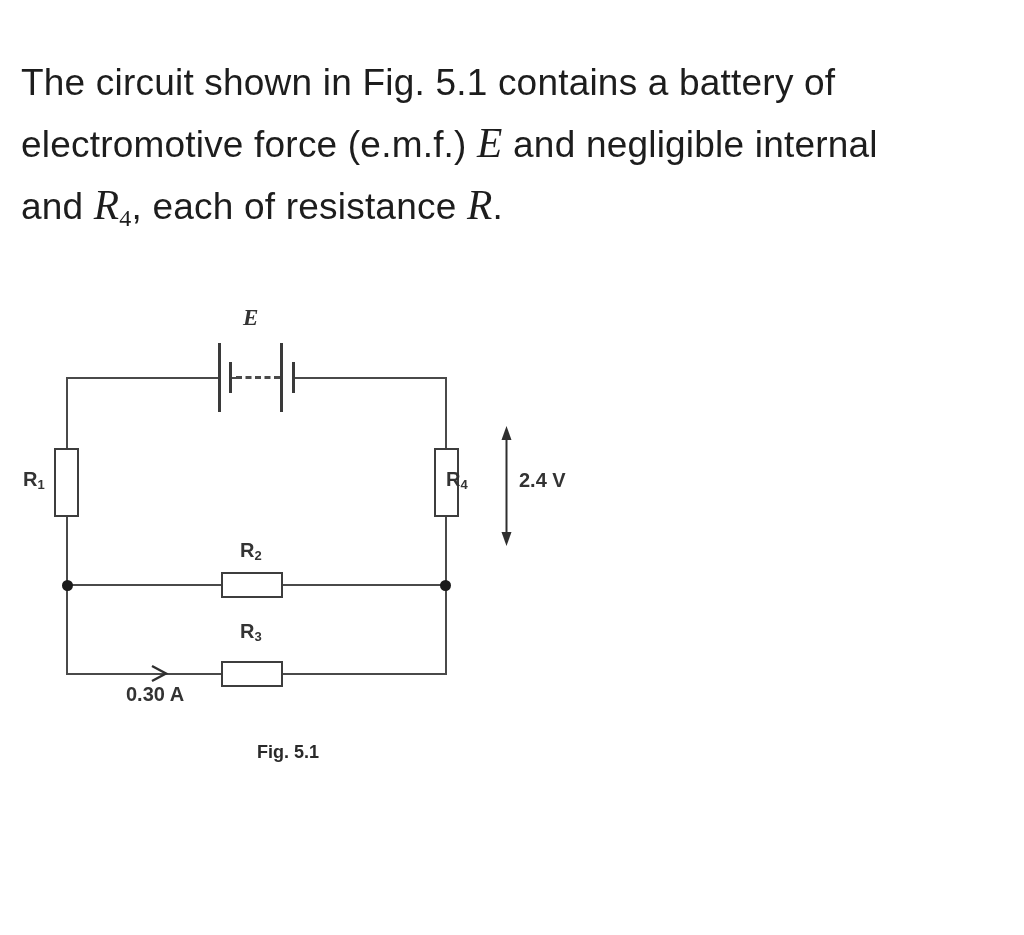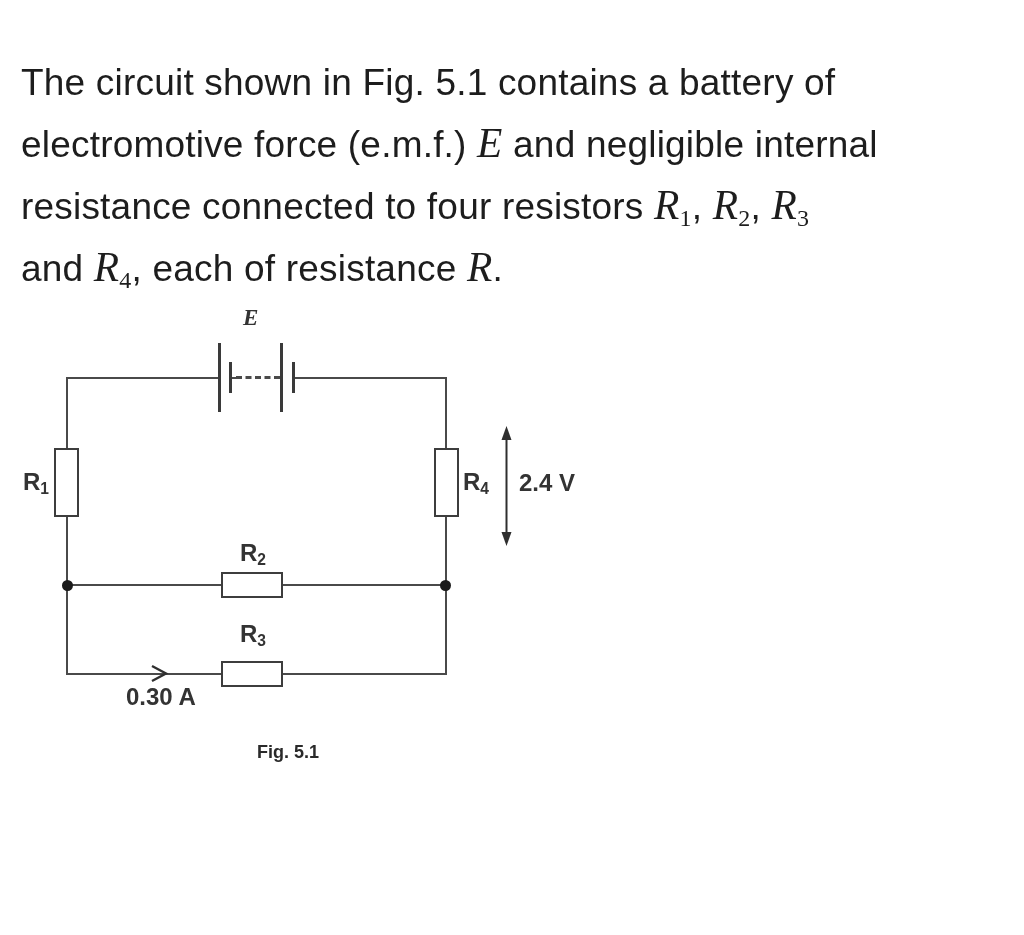--- a/index.html
+++ b/index.html
@@ -73,21 +73,21 @@
     border: 2px solid #3d3d3d;
   }
   .node {
     position: absolute;
     width: 11px; height: 11px;
     border-radius: 50%;
     background: #1a1a1a;
   }
   .clabel {
     position: absolute;
-    font-size: 24px;
+    font-size: 20px;
     font-weight: bold;
     color: var(--label-color);
     white-space: nowrap;
   }
   .clabel sub { font-size: 0.65em; line-height: 0; vertical-align: -0.25em; }
   .emf {
     position: absolute;
     font-family: "Liberation Serif", serif;
     font-style: italic;
     font-weight: bold;
@@ -103,21 +103,20 @@
   .svgicon { position: absolute; }
 </style>
 </head>
 <body>
 
 <div class="page">
 
   <div class="para intro">
     <div class="tline"><span>The circuit shown in Fig. 5.1 contains a battery of</span></div>
     <div class="tline"><span>electromotive force (e.m.f.) </span><span class="mvar">E</span><span> and negligible internal</span></div>
-    <div class="tline"><span>resistance connected to four resistors </span><span class="mvar"><span>R</span><sub>1</sub></span><span>, </span><span class="mvar"><span>R</span><sub>2</sub></span><span>, </span><span class="mvar"><span>R</span><sub>3</sub></span></div>
     <div class="tline"><span>and </span><span class="mvar"><span>R</span><sub>4</sub></span><span>, each of resistance </span><span class="mvar">R</span><span>.</span></div>
   </div>
 
   <div class="figure">
 
     <div class="wire" style="left:66px;  top:77px;  width:2px;   height:298px;"></div>
     <div class="wire" style="left:445px; top:77px;  width:2px;   height:298px;"></div>
     <div class="wire" style="left:66px;  top:77px;  width:153px; height:2px;"></div>
     <div class="wire" style="left:231px; top:77px;  width:7px;   height:2px;"></div>
     <div class="wire dashed" style="left:236px; top:76px; width:44px;"></div>
@@ -135,21 +134,21 @@
     <div class="rbox" style="left:434px; top:148px; width:25px; height:69px;"></div>
     <div class="rbox" style="left:221px; top:272px; width:62px; height:26px;"></div>
     <div class="rbox" style="left:221px; top:361px; width:62px; height:26px;"></div>
 
     <div class="node" style="left:62px;  top:280px;"></div>
     <div class="node" style="left:440px; top:280px;"></div>
 
     <div class="clabel" style="left:23px;  top:168px;"><span>R</span><sub>1</sub></div>
     <div class="clabel" style="left:240px; top:239px;"><span>R</span><sub>2</sub></div>
     <div class="clabel" style="left:240px; top:320px;"><span>R</span><sub>3</sub></div>
-    <div class="clabel" style="left:463px; top:168px;"><span>R</span><sub>4</sub></div>
+    <div class="clabel" style="left:446px; top:168px;"><span>R</span><sub>4</sub></div>
 
     <svg class="svgicon" style="left:498px; top:125px;" width="17" height="122" viewBox="0 0 17 122">
       <line x1="8.5" y1="13" x2="8.5" y2="109" stroke="#2f2f2f" stroke-width="2"></line>
       <polygon points="8.5,1 3.5,15 13.5,15" fill="#2f2f2f"></polygon>
       <polygon points="8.5,121 3.5,107 13.5,107" fill="#2f2f2f"></polygon>
     </svg>
     <div class="clabel" style="left:519px; top:169px;">2.4 V</div>
 
     <svg class="svgicon" style="left:148px; top:363px;" width="22" height="21" viewBox="0 0 22 21">
       <polyline points="4,3 18,10.5 4,18" fill="none" stroke="#2f2f2f" stroke-width="2.4"></polyline>

